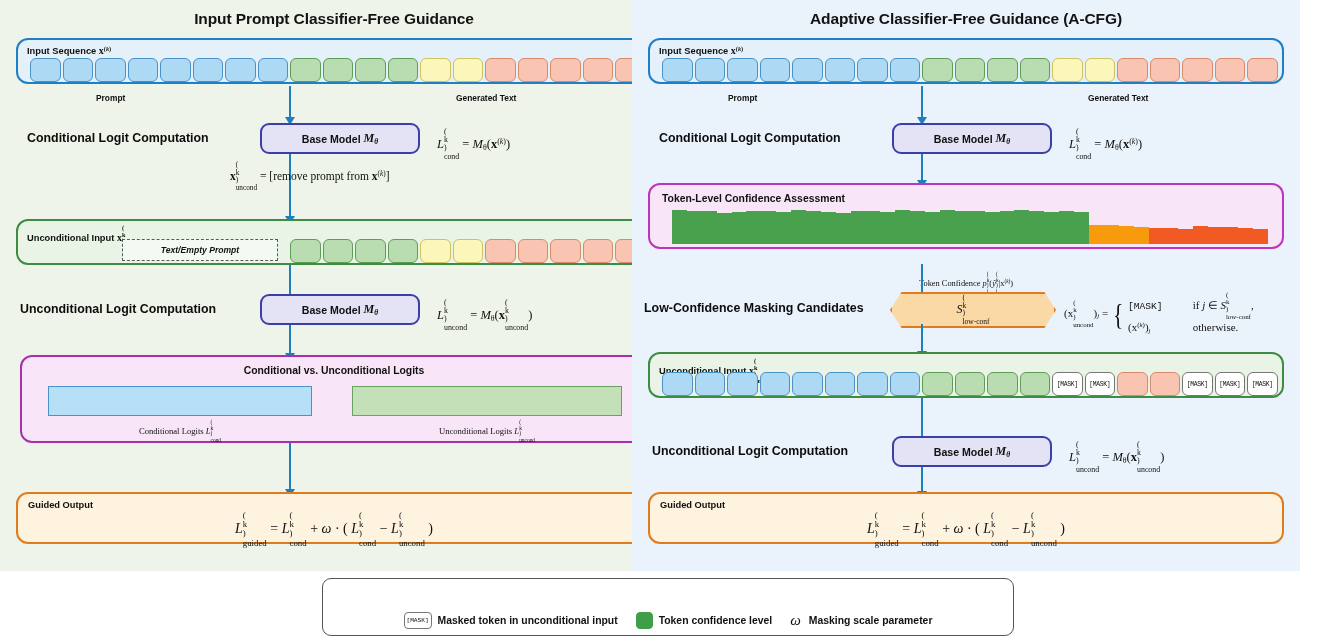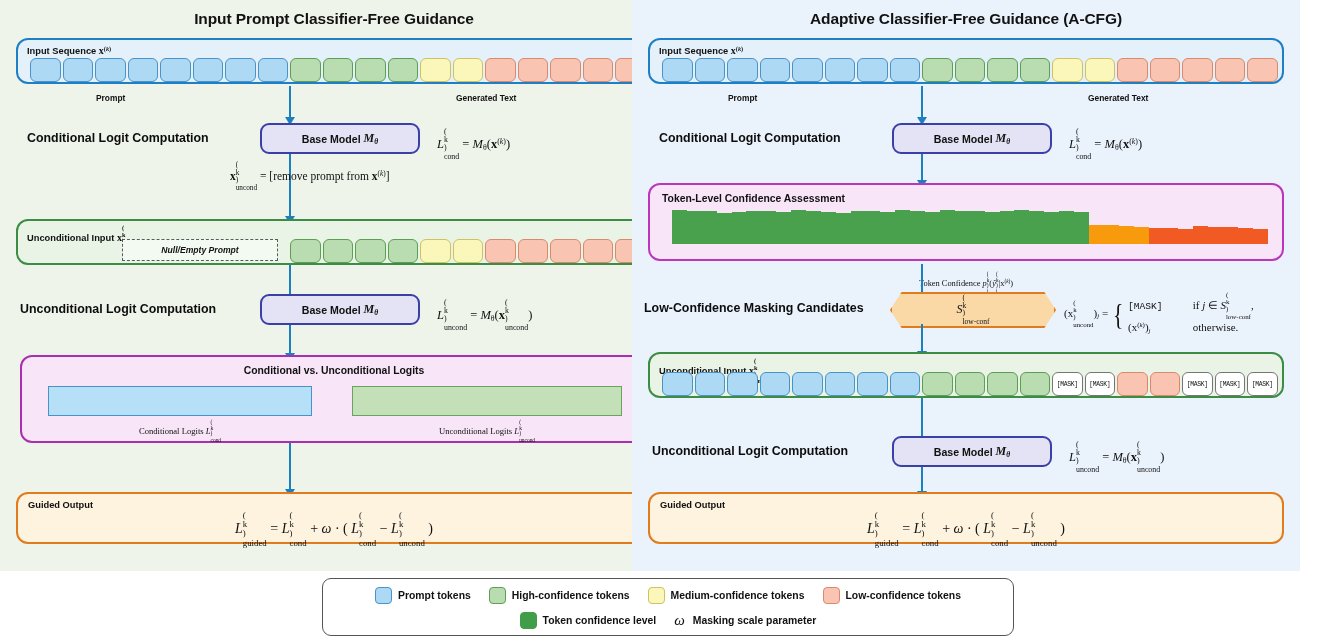--- a/index.html
+++ b/index.html
@@ -219,21 +219,21 @@
 
     <div class="math" style="left:230px;top:163px;font-size:11.5px;">
       <span class="v">x</span><span class="subsup"><i class="up">(<i>k</i>)</i><i>uncond</i></span> = [remove prompt from <span class="v">x</span><sup>(<i>k</i>)</sup>]
     </div>
 
     <div class="box seq-box green" style="left:16px;top:219px;width:636px;height:46px;">
       <div class="box-label" style="left:9px;top:5px;">
         <span>Unconditional Input</span>
         <span class="math" style="position:relative;font-size:10px;"><span class="v">x</span><span class="subsup"><i class="up">(<i>k</i>)</i><i>uncond</i></span></span>
       </div>
-      <div class="null-prompt" style="left:104px;top:18px;width:156px;height:22px;">Null/Empty Prompt</div>
+      <div class="null-prompt" style="left:104px;top:18px;width:156px;height:22px;">Text/Empty Prompt</div>
       <div class="tokens" id="left-uncond-tokens" style="left:272px;top:18px;">
           <div class="tok green" style="width: 30.5px;"></div>
           <div class="tok green" style="width: 30.5px;"></div>
           <div class="tok green" style="width: 30.5px;"></div>
           <div class="tok green" style="width: 30.5px;"></div>
           <div class="tok yellow" style="width: 30.5px;"></div>
           <div class="tok yellow" style="width: 30.5px;"></div>
           <div class="tok red" style="width: 30.5px;"></div>
           <div class="tok red" style="width: 30.5px;"></div>
           <div class="tok red" style="width: 30.5px;"></div>
@@ -314,21 +314,21 @@
     <div class="stage-label" style="left:27px;top:131px;">Conditional Logit Computation</div>
     <div class="model-node" style="left:260px;top:123px;width:160px;height:31px;">
       <span>Base Model</span>&nbsp;<span style="font-family:'Liberation Serif',serif;font-style:italic;font-size:12px;">M<sub>θ</sub></span>
     </div>
     <div class="math" style="left:437px;top:129px;font-size:12.5px;">
       <i>L</i><span class="subsup"><i class="up">(<i>k</i>)</i><i>cond</i></span> = <i>M</i><sub>θ</sub>(<span class="v">x</span><sup>(<i>k</i>)</sup>)
     </div>
 
     <div class="arrow" style="left:289px;top:154px;height:27px;"></div>
 
-    <div class="box conf-box" style="left:16px;top:183px;width:636px;height:78px;">
+    <div class="box conf-box" style="left:16px;top:183px;width:636px;height:66px;">
       <div class="box-label" style="left:12px;top:8px;font-size:10.4px;">Token-Level Confidence Assessment</div>
       <div class="conf-chart" id="conf-chart" style="left:22px;top:24px;width:596px;height:35px;">
           <div class="cbar" style="width: 14.9px; height: 97%; background: rgb(73, 161, 78);"></div>
           <div class="cbar" style="width: 14.9px; height: 95%; background: rgb(73, 161, 78);"></div>
           <div class="cbar" style="width: 14.9px; height: 93%; background: rgb(73, 161, 78);"></div>
           <div class="cbar" style="width: 14.9px; height: 90%; background: rgb(73, 161, 78);"></div>
           <div class="cbar" style="width: 14.9px; height: 92%; background: rgb(73, 161, 78);"></div>
           <div class="cbar" style="width: 14.9px; height: 95%; background: rgb(73, 161, 78);"></div>
           <div class="cbar" style="width: 14.9px; height: 93%; background: rgb(73, 161, 78);"></div>
           <div class="cbar" style="width: 14.9px; height: 91%; background: rgb(73, 161, 78);"></div>
@@ -436,39 +436,25 @@
 
     <div class="box out-box" style="left:16px;top:492px;width:636px;height:52px;">
       <div class="box-label" style="left:10px;top:6px;">Guided Output</div>
       <div class="math" style="left:0;top:18px;width:100%;text-align:center;font-size:14px;">
         <i>L</i><span class="subsup"><i class="up">(<i>k</i>)</i><i>guided</i></span> = <i>L</i><span class="subsup"><i class="up">(<i>k</i>)</i><i>cond</i></span> + <i>ω</i> · ( <i>L</i><span class="subsup"><i class="up">(<i>k</i>)</i><i>cond</i></span> − <i>L</i><span class="subsup"><i class="up">(<i>k</i>)</i><i>uncond</i></span> )
       </div>
     </div>
   </div>
 
   <div class="legend">
-    <div class="legend-row r1" id="legend-row1">
-        <div class="lg-item">
-          <span class="sw blue"></span>
-          <span class="lg-text">Prompt tokens</span>
-        </div>
-        <div class="lg-item">
-          <span class="sw green"></span>
-          <span class="lg-text">High-confidence tokens</span>
-        </div>
-        <div class="lg-item">
-          <span class="sw yellow"></span>
-          <span class="lg-text">Medium-confidence tokens</span>
-        </div>
-        <div class="lg-item">
-          <span class="sw red"></span>
-          <span class="lg-text">Low-confidence tokens</span>
-        </div>
-      </div>
     <div class="legend-row r2">
+      <div class="lg-item">
+        <span class="sw mask">[MASK]</span>
+        <span class="lg-text">Masked token in unconditional input</span>
+      </div>
       <div class="lg-item">
         <span class="sw solidgreen"></span>
         <span class="lg-text">Token confidence level</span>
       </div>
       <div class="lg-item">
         <span class="omega">ω</span>
         <span class="lg-text">Masking scale parameter</span>
       </div>
     </div>
   </div>

